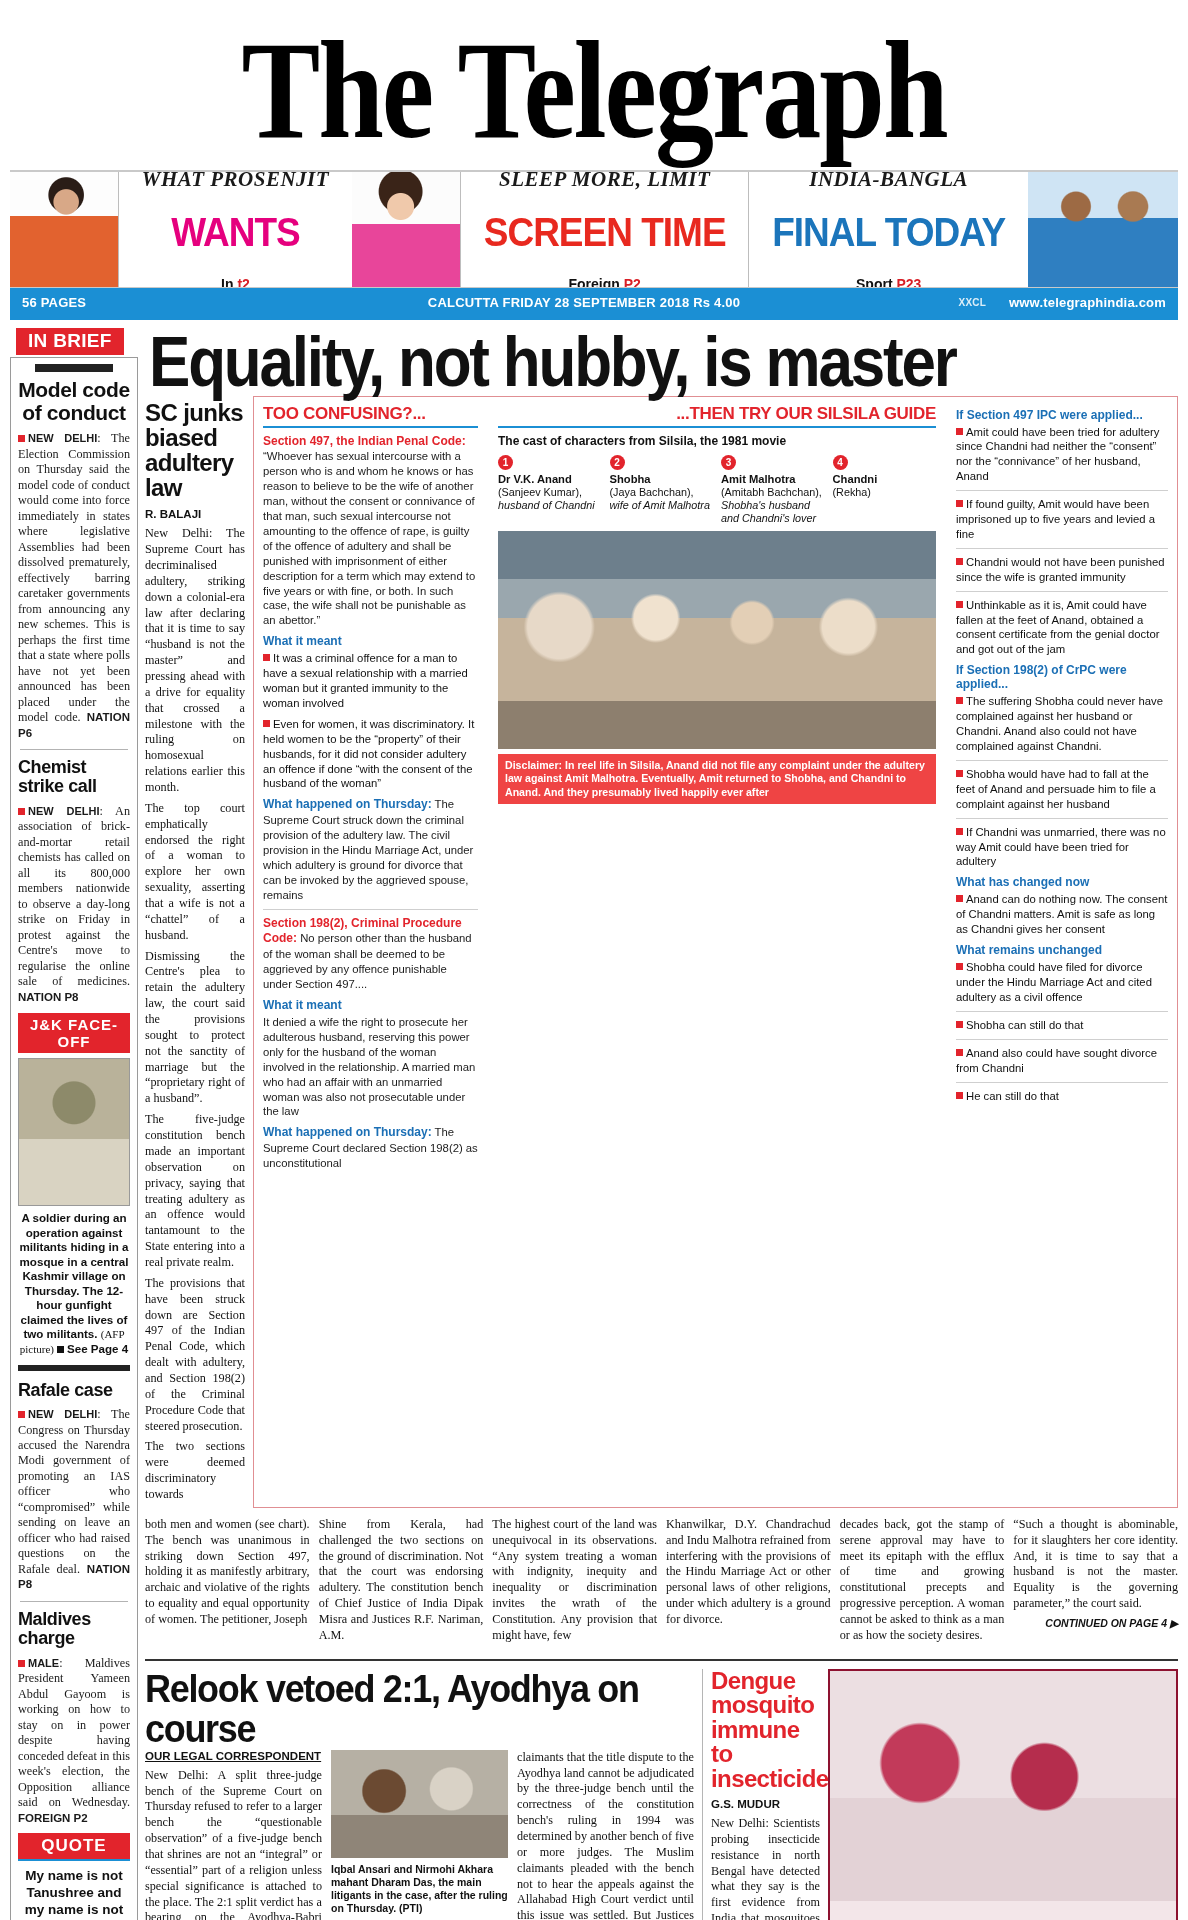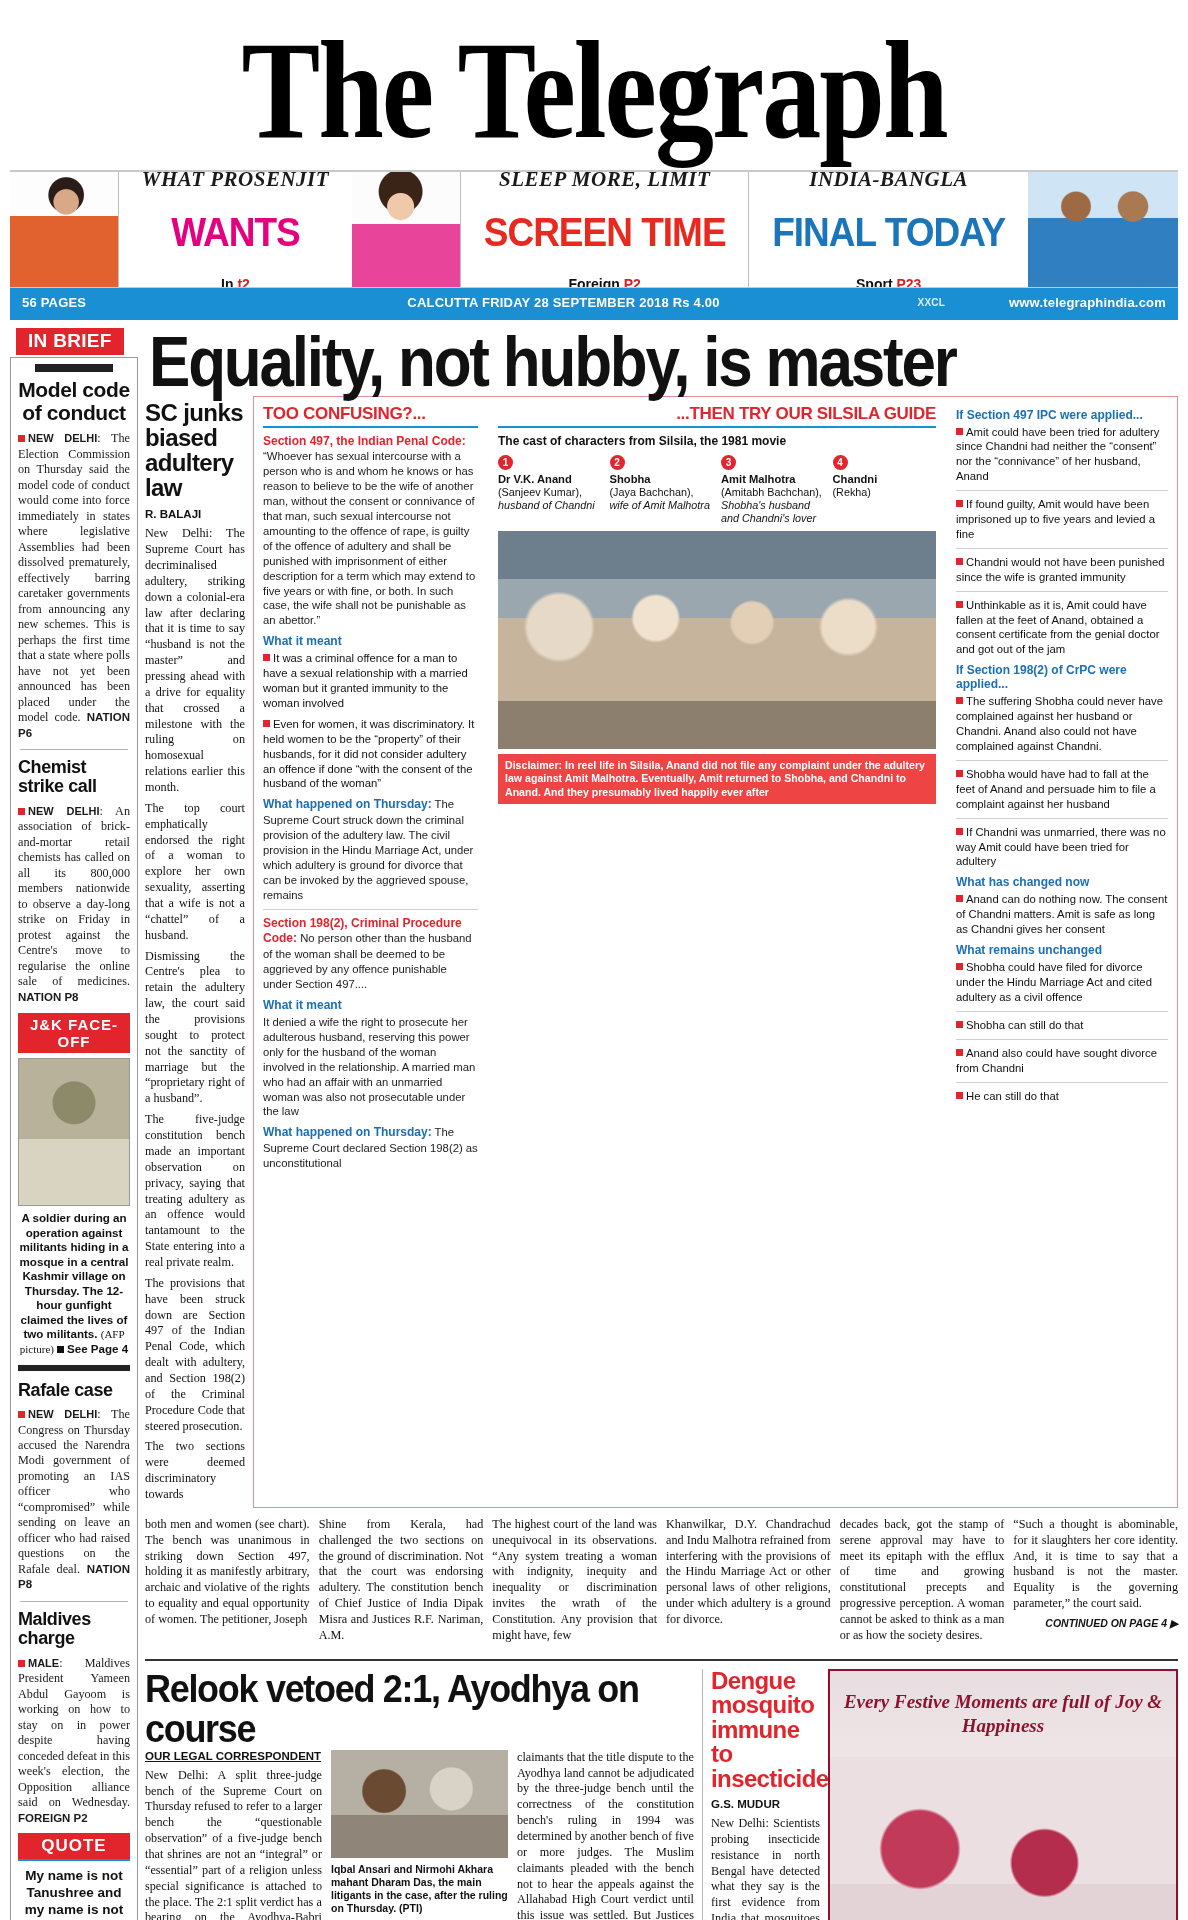--- a/index.html
+++ b/index.html
@@ -89,21 +89,20 @@
      linear-gradient(#cfe4f4 0 40%, #2f7fc1 40% 100%); }
   .promo-photo.wide { width:150px; flex:0 0 150px; }
 
   
   .datebar {
     height:28px; background:#1b8fd4; color:#fff;
     display:flex; align-items:center;
     font-family:"Liberation Sans", sans-serif;
     font-weight:700; font-size:13px; letter-spacing:.2px;
     padding:0 12px;
-    gap:41px;
   }
   .datebar .left { width:230px; }
   .datebar .center { flex:1; text-align:center; }
   .datebar .vol { width:70px; text-align:right; font-size:10px; opacity:.85;}
   .datebar .site { width:180px; text-align:right; }
   .rule-thick { height:4px; background:#1b8fd4; margin-bottom:4px; }
 
   
   .body-grid { display:flex; gap:7px; }
   .col-brief { width:128px; flex:0 0 128px; }
@@ -541,23 +540,20 @@
 They found that the pyrethroid called permethrin — used by health authorities for mosquito control — could kill only 83 to 60 per cent of samples of mosquitoes picked up from four of the five districts.
 
 Their studies have also revealed low resistance to deltamethrin and lambdacyhalothrin, other pyrethroids, which the scientists say are used in mosquito-repellent liquids or mats.
 
 “We've seen reduced susceptibility of mosquitoes to some of the most commonly used repellents,” Dhiraj Saha, an insect biologist at North Bengal University who led the studies conducted by research scholar Minu Bharati, told The Telegraph.</p>
 
         </div>
 
         <div class="low-ad">
           <div class="ad">
-            <div class="ad-top">
-              <div class="ad-slogan">Every Festive Moments are full of Joy &amp; Happiness</div>
-            </div>
             <div class="ad-figs"></div>
 
           </div>
         </div>
 
       </div>
 
     </div>
   </div>
 </div>

